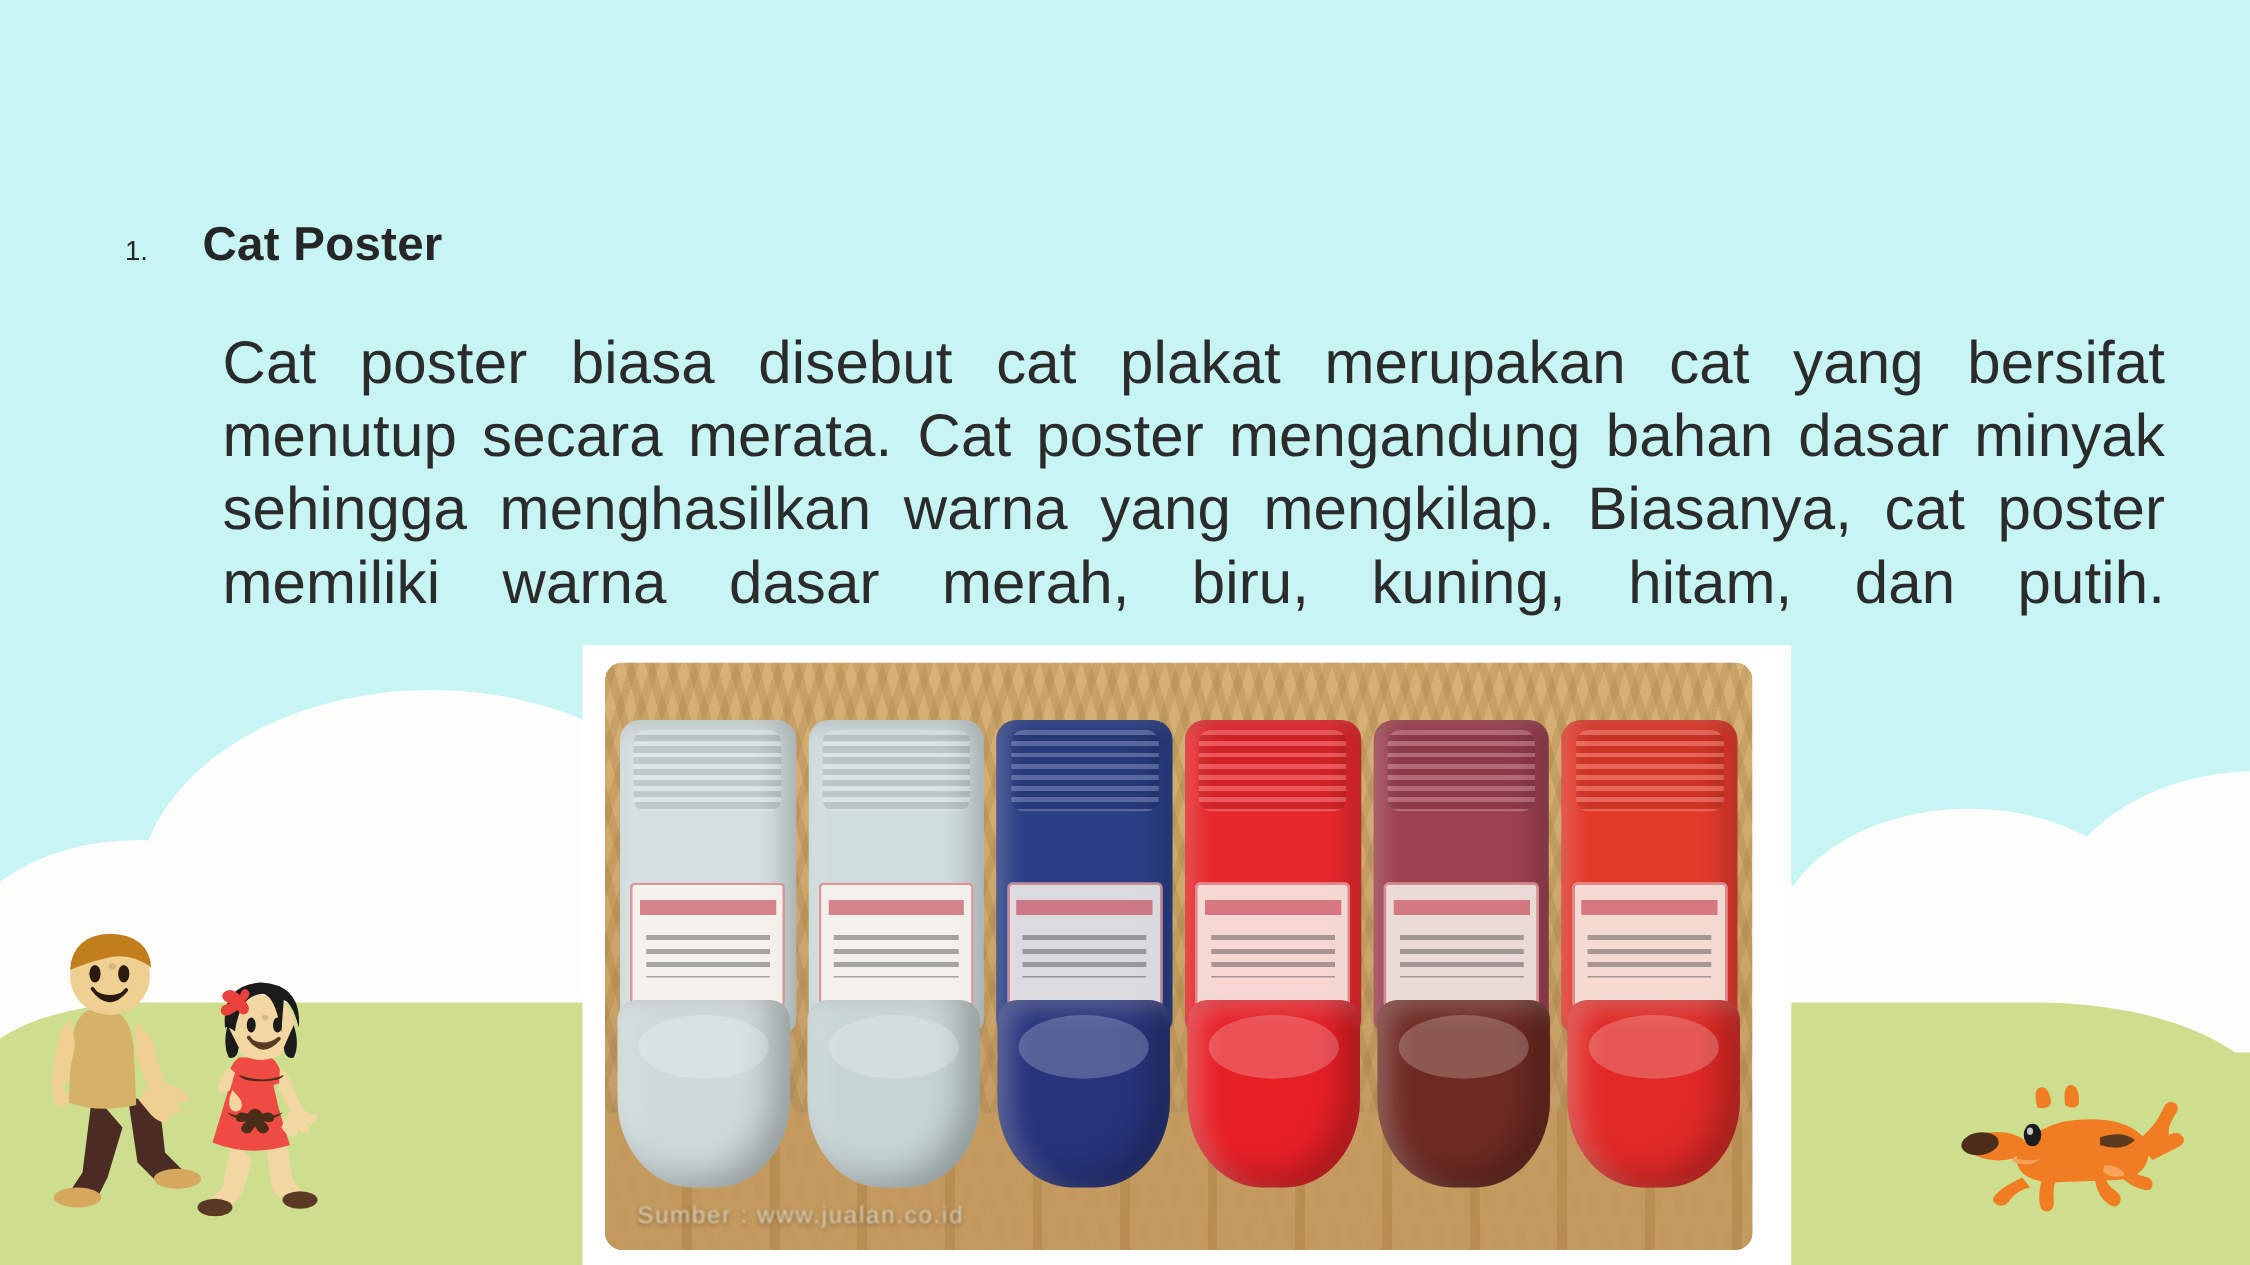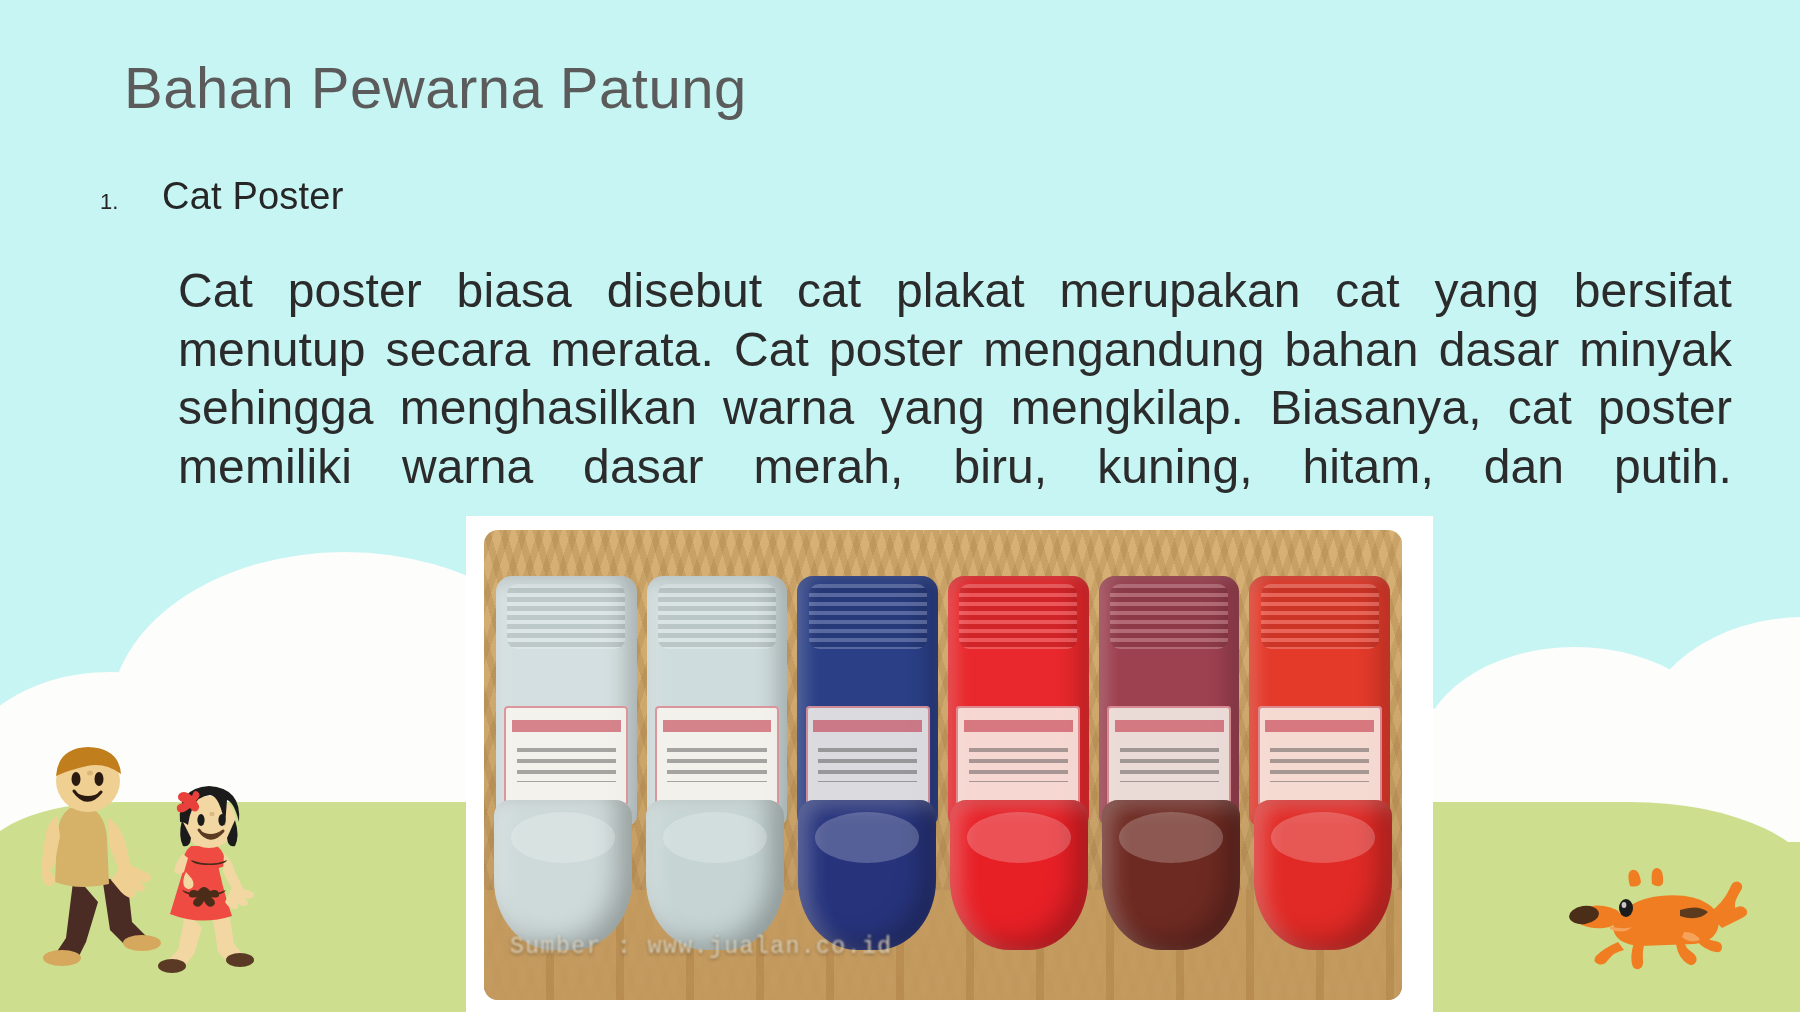--- a/index.html
+++ b/index.html
@@ -43,21 +43,21 @@
   
   .title{
     position:absolute;left:124px;top:58px;
     font-size:58px;line-height:1.05;color:#5b5b5b;
     letter-spacing:.5px;white-space:nowrap;
   }
 
   
   .list-row{position:absolute;left:100px;top:175px;width:1560px;display:flex;align-items:baseline;}
   .list-num{width:62px;flex:none;font-size:22px;color:#262626;}
-  .list-label{font-size:38px;color:#262626;letter-spacing:.2px;}
+  .list-label{font-size:38px;color:#262626;letter-spacing:.2px;font-weight:bold;}
 
   
   .para{
     position:absolute;left:178px;top:262px;width:1554px;
     font-size:48px;line-height:1.22;color:#2b2b2b;
     text-align:justify;text-justify:inter-word;
     letter-spacing:.1px;
   }
   .para::after{content:"";display:inline-block;width:100%;}
 
@@ -88,23 +88,23 @@
   .jar .lbl::after{content:"";position:absolute;left:10%;right:10%;top:42%;height:34%;
             background:repeating-linear-gradient(180deg,rgba(70,70,70,.45) 0 4px,rgba(0,0,0,0) 4px 11px);}
   .jar .ridge{position:absolute;left:8%;right:8%;top:3%;height:26%;border-radius:10px;
             background:repeating-linear-gradient(180deg,rgba(255,255,255,.22) 0 4px,rgba(0,0,0,.10) 4px 9px);}
 
   .bowl{flex:1;height:150px;border-radius:16px 16px 60px 60px / 16px 16px 70px 70px;position:relative;
         box-shadow:inset -14px -8px 26px rgba(0,0,0,.28), inset 10px 6px 20px rgba(255,255,255,.28);}
   .bowl::before{content:"";position:absolute;left:12%;right:12%;top:8%;height:34%;border-radius:50%;background:rgba(255,255,255,.22);}
 
   .watermark{
-    position:absolute;left:26px;bottom:40px;font-size:23px;color:rgba(250,245,230,.78);
+    position:absolute;left:26px;bottom:16px;font-size:19px;color:rgba(250,245,230,.78);
     letter-spacing:1.5px;text-shadow:0 1px 3px rgba(60,40,10,.75);filter:blur(.8px);
-    font-family:Liberation Mono, monospace;
+    font-family:Liberation Sans, sans-serif;
   }
 </style>
 </head>
 <body>
 
 <div class="slide">
 
   <div class="scenery">
     <div class="cloud cl-a"></div>
     <div class="cloud cl-b"></div>
@@ -184,21 +184,20 @@
     <ellipse cx="56" cy="37" rx="2.4" ry="3" fill="#fff" opacity=".75"></ellipse>
     <path d="M112 42 q18 -6 28 2 q-10 10 -28 4 z" fill="#5c3a1e"></path>
     <path d="M42 58 q12 4 22 1 q-8 8 -22 2 z" fill="#f5a25a"></path>
     <path d="M50 74 q-14 6 -22 14 q-4 5 2 8 q6 2 10 -4 q6 -8 16 -10 z" fill="#f07d21"></path>
     <path d="M66 74 q-4 14 -2 22 q1 6 7 5 q5 -2 4 -9 q-1 -10 2 -17 z" fill="#f07d21"></path>
     <path d="M108 76 q2 14 12 20 q5 3 8 -2 q2 -5 -3 -9 q-8 -5 -9 -12 z" fill="#f07d21"></path>
     <path d="M128 72 q8 10 20 12 q6 1 6 -5 q0 -5 -7 -6 q-9 -2 -13 -6 z" fill="#f07d21"></path>
     <path d="M116 64 q12 0 16 8 q-10 4 -18 -3 z" fill="#f5a25a"></path>
   </svg>
 
-  <div class="title">Bahan Pewarna Patung</div>
 
   <div class="list-row">
     <span class="list-num">1.</span>
     <span class="list-label">Cat Poster</span>
   </div>
 
   <div class="para">Cat poster biasa disebut cat plakat merupakan cat yang bersifat menutup secara merata. Cat poster mengandung bahan dasar minyak sehingga menghasilkan warna yang mengkilap. Biasanya, cat poster memiliki warna dasar merah, biru, kuning, hitam, dan putih.</div>
 
   <div class="photo-frame">
     <div class="photo">

